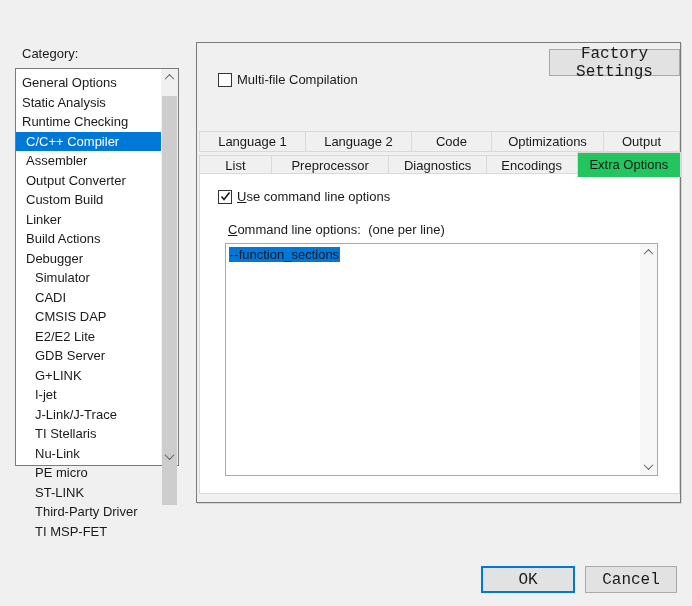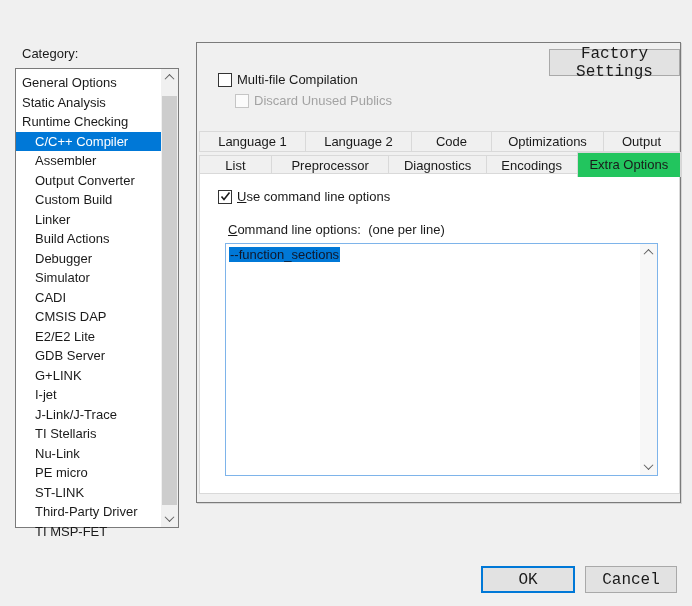--- a/index.html
+++ b/index.html
@@ -10,27 +10,27 @@
     font-family: "Liberation Sans", sans-serif;
     font-size: 13px;
     color: #1a1a1a;
     overflow: hidden;
   }
   .abs { position: absolute; }
 
   
   .cat-label { left: 22px; top: 46px; }
   .listbox {
-    left: 15px; top: 68px; width: 164px; height: 460px;
+    left: 15px; top: 68px; width: 164px; height: 398px;
     background: #ffffff; border: 1px solid #7a7a7a;
   }
   .list-items { position: absolute; left: 0; top: 4px; right: 17px; }
   .li { height: 19.5px; line-height: 19.5px; white-space: nowrap; overflow: hidden; cursor: default; }
   .li.ind0 { padding-left: 6px; }
-  .li.ind1 { padding-left: 19px; }
+  .li.ind1 { padding-left: 10px; }
   .li.ind2 { padding-left: 19px; }
   .li.sel { background: #0078d7; color: #ffffff; }
 
   
   .vscroll {
     position: absolute; top: 0; right: 0; bottom: 0; width: 17px;
     background: #f0f0f0;
   }
   .sbtn { position: absolute; left: 0; width: 17px; height: 17px; display: flex; align-items: center; justify-content: center; }
   .sbtn.up { top: 0; }
@@ -147,24 +147,20 @@
 
 <div class="abs panel">
 
   <button class="btn factory-btn">Factory Settings</button>
 
   <div class="cbrow multifile">
     <span class="cbox"></span>
     <span>Multi-file Compilation</span>
   </div>
 
-  <div class="cbrow discard">
-    <span class="cbox disabled"></span>
-    <span class="dim">Discard Unused Publics</span>
-  </div>
 
   <div class="tabs row1">
     <div class="tab" style="width:107px">Language 1</div>
     <div class="tab" style="width:107px">Language 2</div>
     <div class="tab" style="width:81px">Code</div>
     <div class="tab" style="width:113px">Optimizations</div>
     <div class="tab" style="width:77px">Output</div>
   </div>
 
   <div class="tabs row2">

